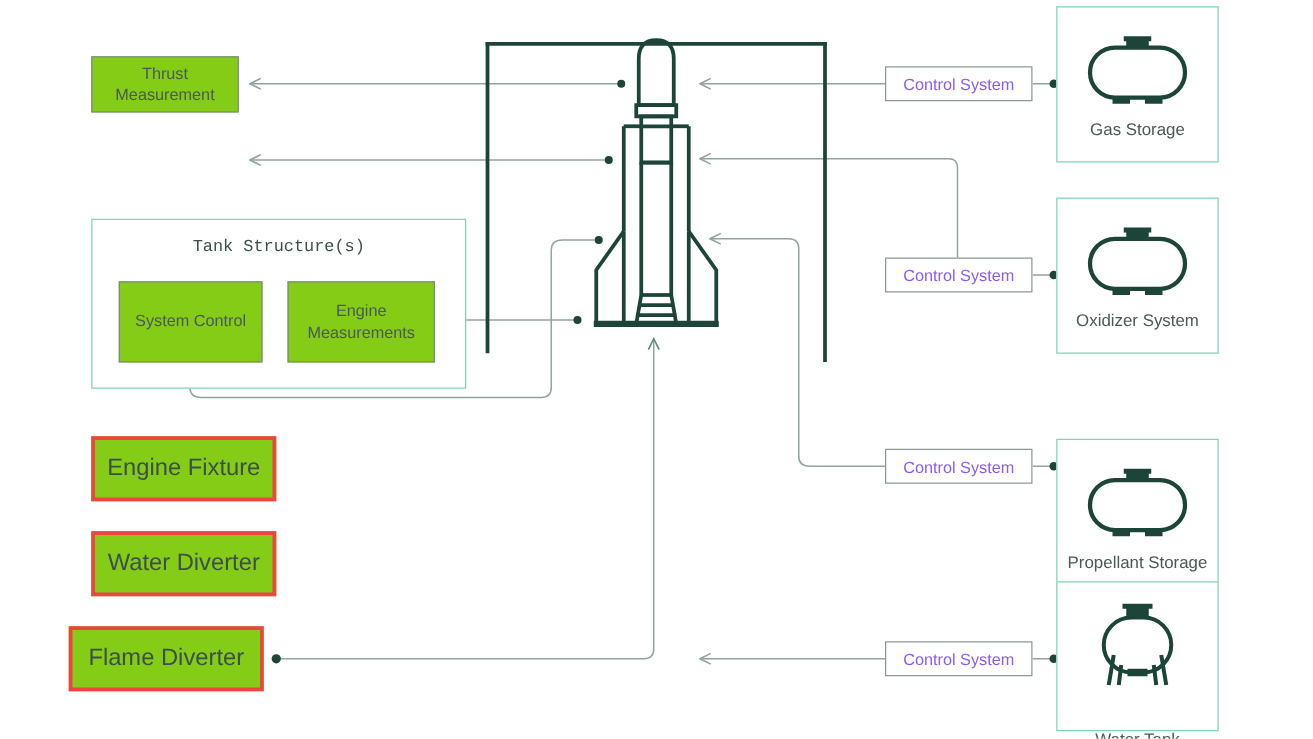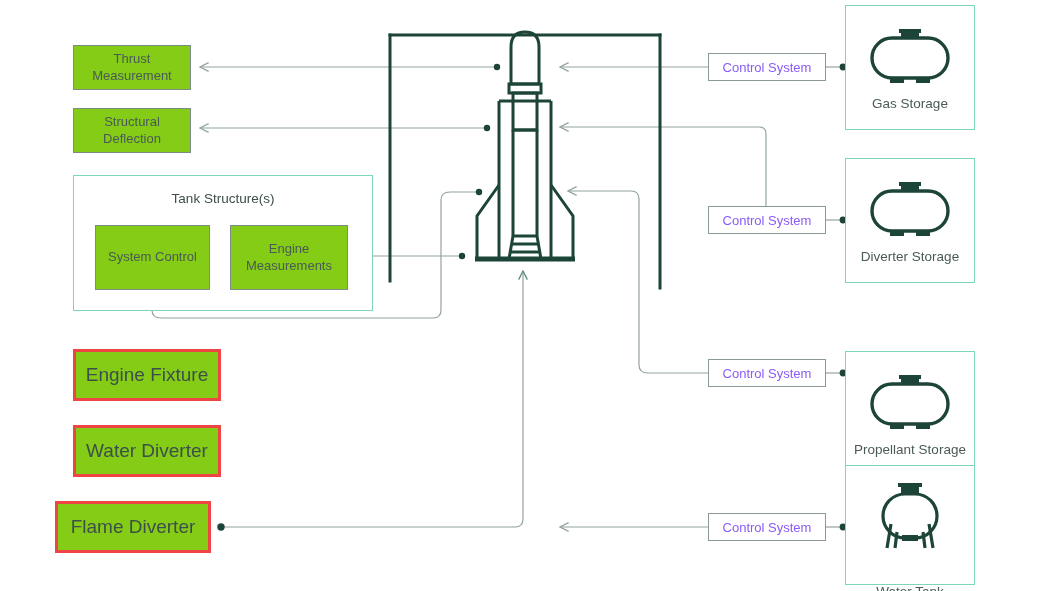--- a/index.html
+++ b/index.html
@@ -113,28 +113,22 @@
     </g>
   </svg>
 
   <div class="box box-gray" style="left:73px;top:45px;width:118px;height:45px;">
     <span>
       <span>Thrust</span><br>
       <span>Measurement</span>
     </span>
   </div>
 
-  <div class="box box-gray" style="left:73px;top:108px;width:118px;height:45px;">
-    <span>
-      <span>Structural</span><br>
-      <span>Deflection</span>
-    </span>
-  </div>
-
-  <div class="box-mint-light" style="position:absolute;left:73px;top:175px;width:298px;height:134px;">
+
+  <div class="box-mint-light" style="position:absolute;left:73px;top:175px;width:298px;height:134px;font-family:Liberation Mono, monospace;">
     <div class="grp-title" style="top:15px;">Tank Structure(s)</div>
   </div>
 
   <div class="box box-gray" style="left:95px;top:225px;width:115px;height:65px;">
     <span>System Control</span>
   </div>
 
   <div class="box box-gray" style="left:230px;top:225px;width:118px;height:65px;">
     <span>
       <span>Engine</span><br>
@@ -181,21 +175,21 @@
   <div class="tank-card" style="left:845px;top:158px;width:130px;height:125px;">
     <div class="glyph" style="top:20px;">
       <svg width="100" height="62" viewBox="0 0 100 62" fill="none" stroke="#1d4438" stroke-width="3.4">
         <rect x="12" y="12" width="76" height="40" rx="20"></rect>
         <rect x="41" y="5" width="18" height="8" fill="#1d4438" stroke="none"></rect>
         <rect x="39" y="3" width="22" height="4" fill="#1d4438" stroke="none"></rect>
         <rect x="30" y="51" width="14" height="6" fill="#1d4438" stroke="none"></rect>
         <rect x="56" y="51" width="14" height="6" fill="#1d4438" stroke="none"></rect>
       </svg>
     </div>
-    <div class="cap" style="top:90px;">Diverter Storage</div>
+    <div class="cap" style="top:90px;">Oxidizer System</div>
   </div>
 
   <div class="tank-card" style="left:845px;top:311px;width:130px;height:161px;margin-top:40px;">
     <div class="glyph" style="top:20px;">
       <svg width="100" height="62" viewBox="0 0 100 62" fill="none" stroke="#1d4438" stroke-width="3.4">
         <rect x="12" y="12" width="76" height="40" rx="20"></rect>
         <rect x="41" y="5" width="18" height="8" fill="#1d4438" stroke="none"></rect>
         <rect x="39" y="3" width="22" height="4" fill="#1d4438" stroke="none"></rect>
         <rect x="30" y="51" width="14" height="6" fill="#1d4438" stroke="none"></rect>
         <rect x="56" y="51" width="14" height="6" fill="#1d4438" stroke="none"></rect>

